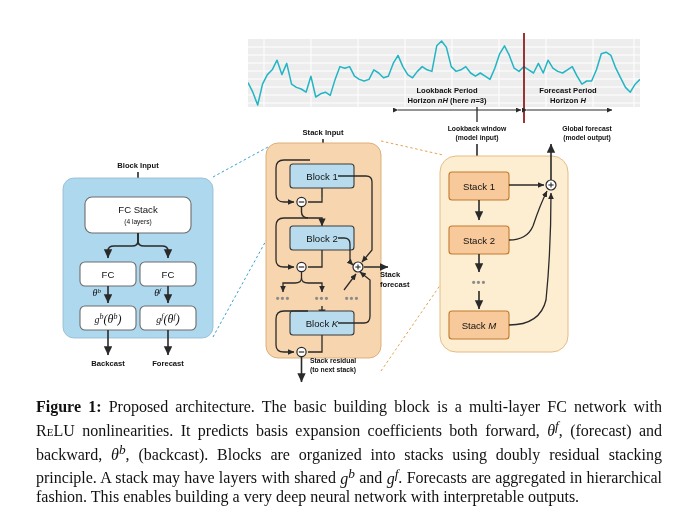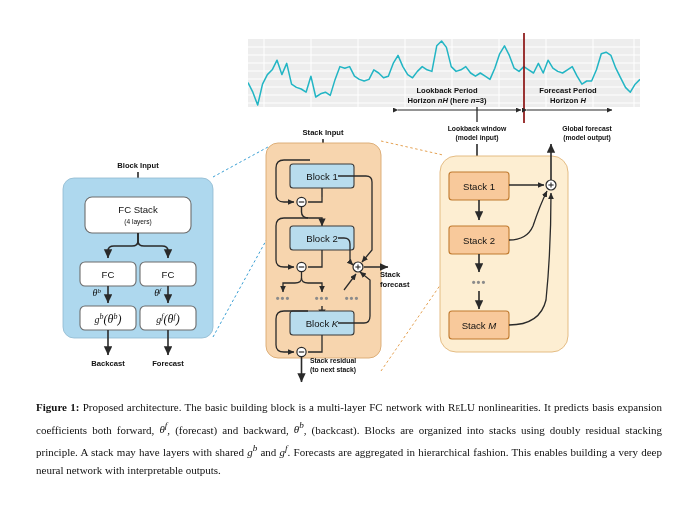--- a/index.html
+++ b/index.html
@@ -1,20 +1,20 @@
 <!DOCTYPE html>
 <html><head>
 <meta charset="utf-8">
 <style>
   html,body{margin:0;padding:0;background:#fff;}
   body{width:696px;height:507px;position:relative;font-family:"Liberation Sans",sans-serif;overflow:hidden;}
   #fig{position:absolute;left:0;top:0;width:696px;height:507px;}
   .cap{
     position:absolute;left:36px;top:398px;width:626px;
-    font-family:"Liberation Serif",serif;font-size:11px;line-height:18.6px;
+    font-family:"Liberation Serif",serif;font-size:16px;line-height:18.6px;
     color:#111;text-align:justify;text-justify:inter-word;
   }
   .cap i{font-style:italic;}
   .sc{font-variant:small-caps;}
   svg text{font-family:"Liberation Sans",sans-serif;fill:#111;}
   .lbl{font-size:7.6px;font-weight:bold;}
   .lbl-s{font-size:6.8px;font-weight:bold;}
   .boxlbl{font-size:9.6px;}
   .boxlbl-sm{font-size:6.6px;}
   .mathlbl{font-family:"Liberation Serif",serif;font-style:italic;font-size:10px;}

